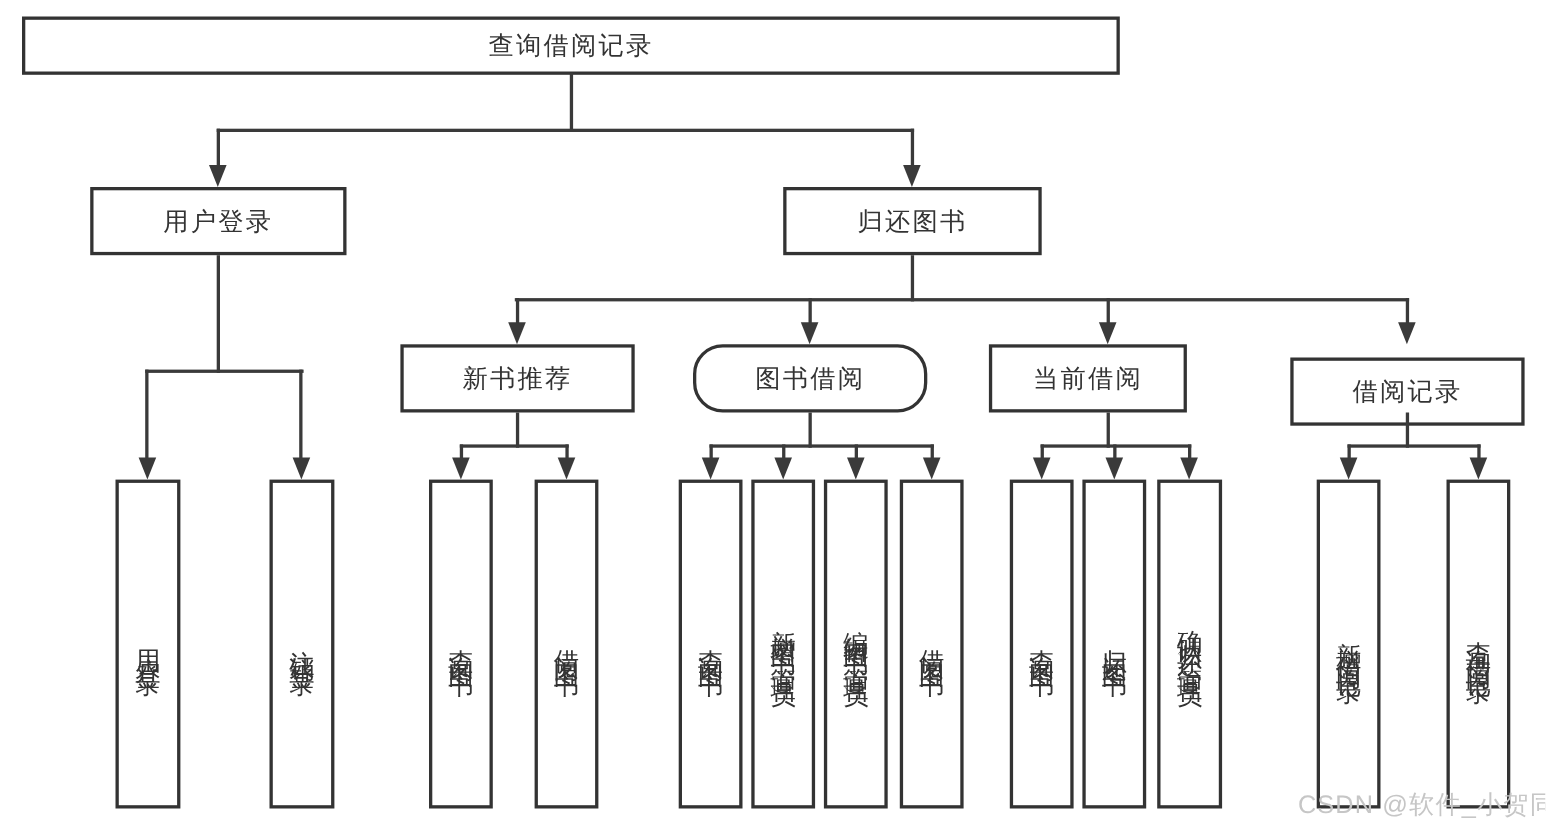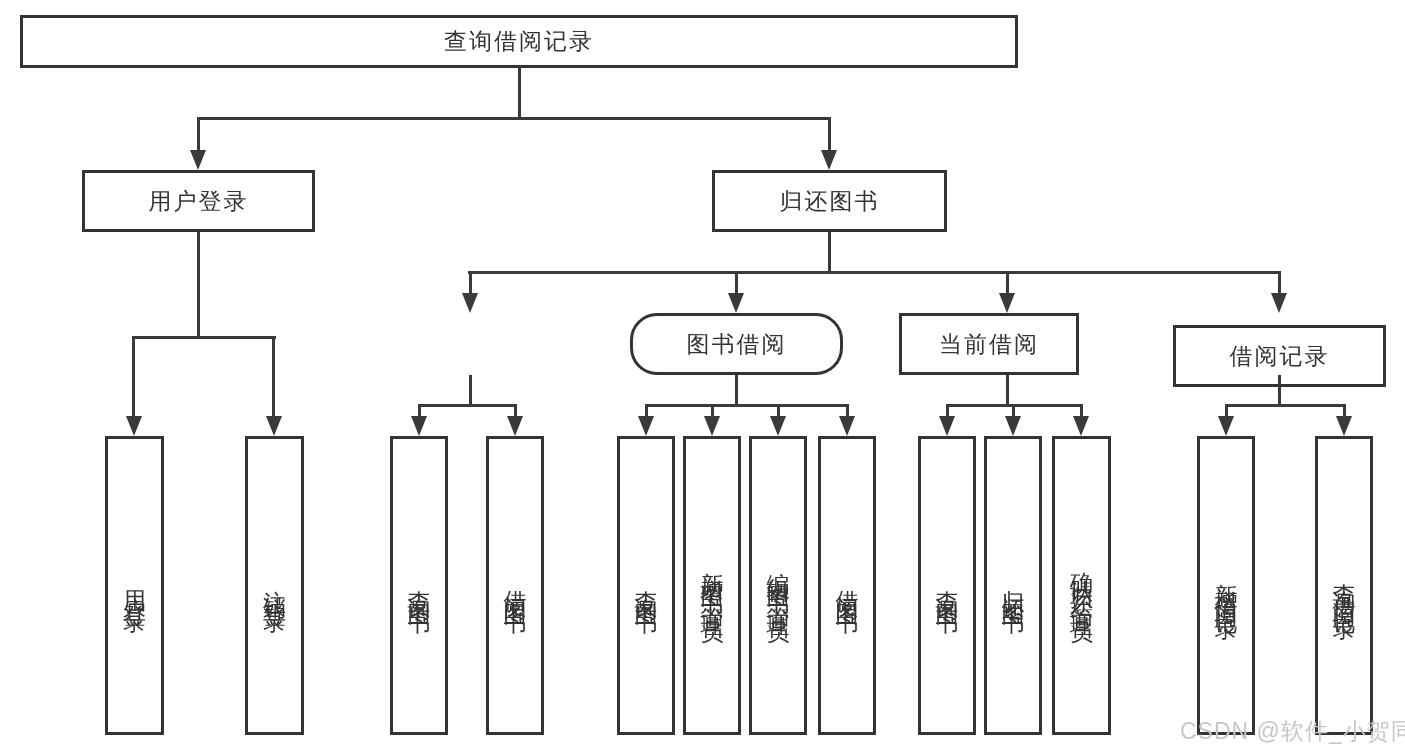--- a/index.html
+++ b/index.html
@@ -100,20 +100,23 @@
   <div class="line" style="left:468px; top:271px; width:813px; height:3px;"></div>
   <div class="line" style="left:469px; top:271px; width:3px; height:26px;"></div>
   <div class="arrow" style="left:462px; top:293px;"></div>
   <div class="line" style="left:735px; top:271px; width:3px; height:26px;"></div>
   <div class="arrow" style="left:728px; top:293px;"></div>
   <div class="line" style="left:1006px; top:271px; width:3px; height:26px;"></div>
   <div class="arrow" style="left:999px; top:293px;"></div>
   <div class="line" style="left:1278px; top:271px; width:3px; height:26px;"></div>
   <div class="arrow" style="left:1271px; top:293px;"></div>
 
+  <div class="box" style="left:364px; top:313px; width:213px; height:62px;">
+    <span>新书推荐</span>
+  </div>
   <div class="box" style="left:630px; top:313px; width:213px; height:62px;border-radius:27px;">
     <span>图书借阅</span>
   </div>
   <div class="box" style="left:899px; top:313px; width:180px; height:62px;">
     <span>当前借阅</span>
   </div>
   <div class="box" style="left:1173px; top:313px; width:213px; height:62px;margin-top:12px;">
     <span>借阅记录</span>
   </div>
 

